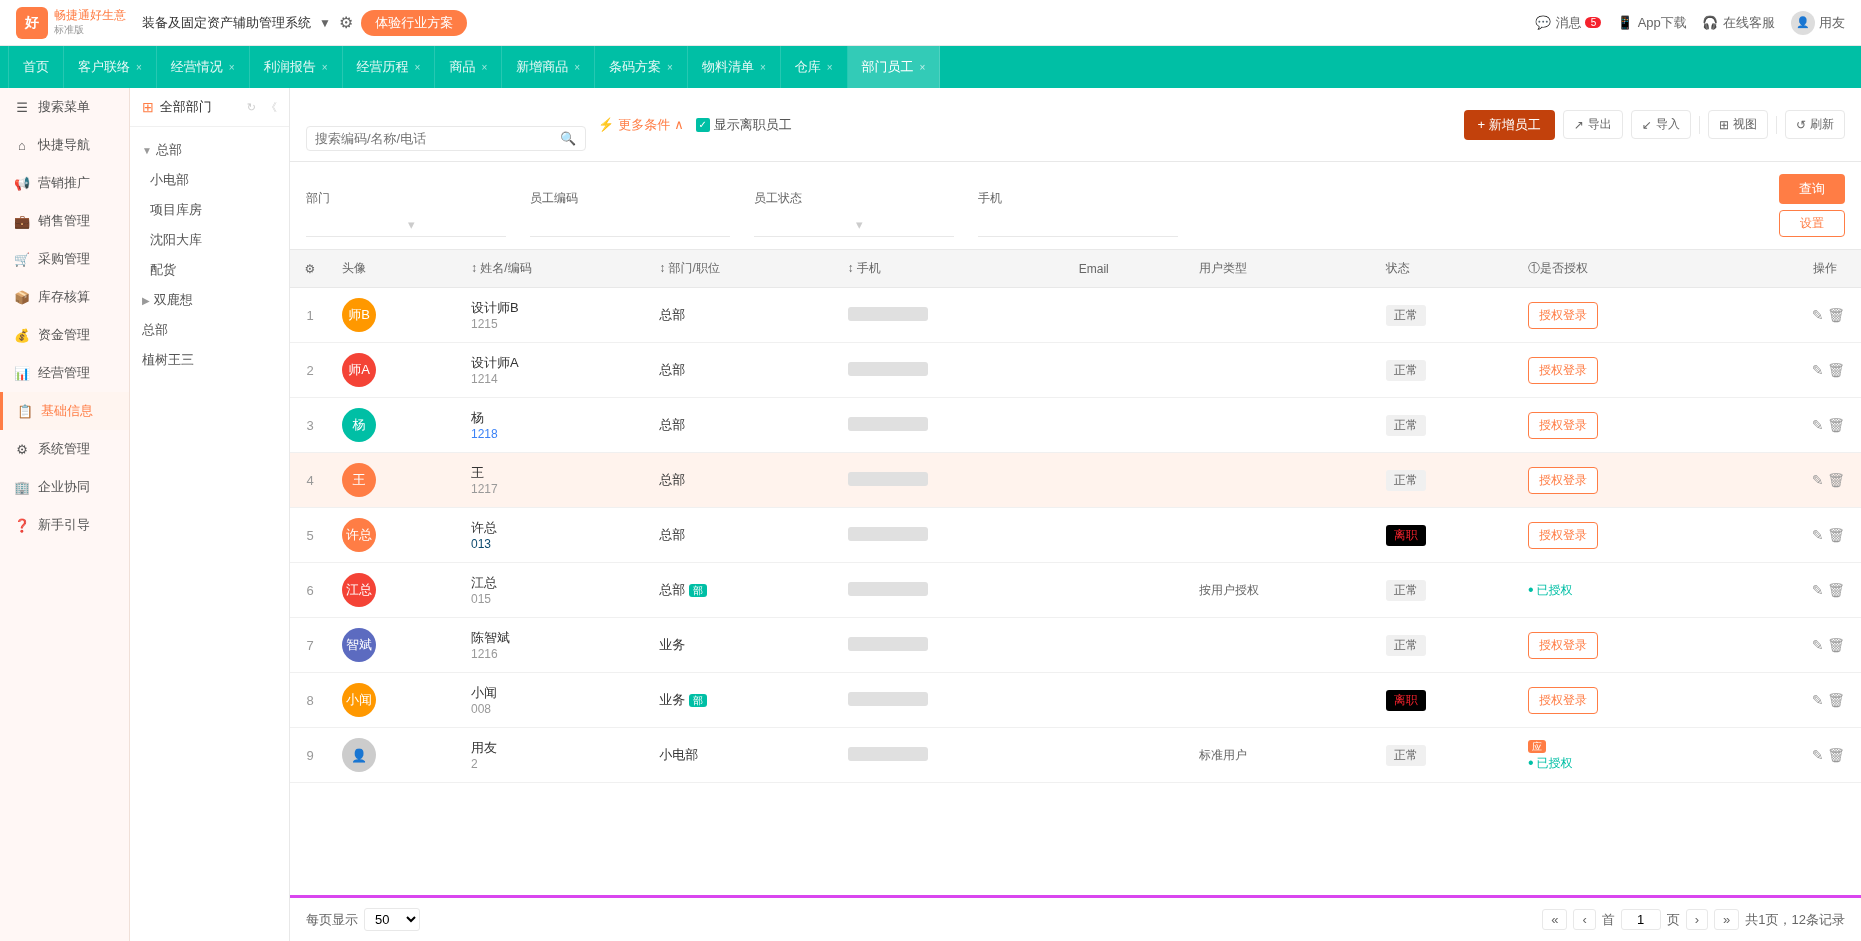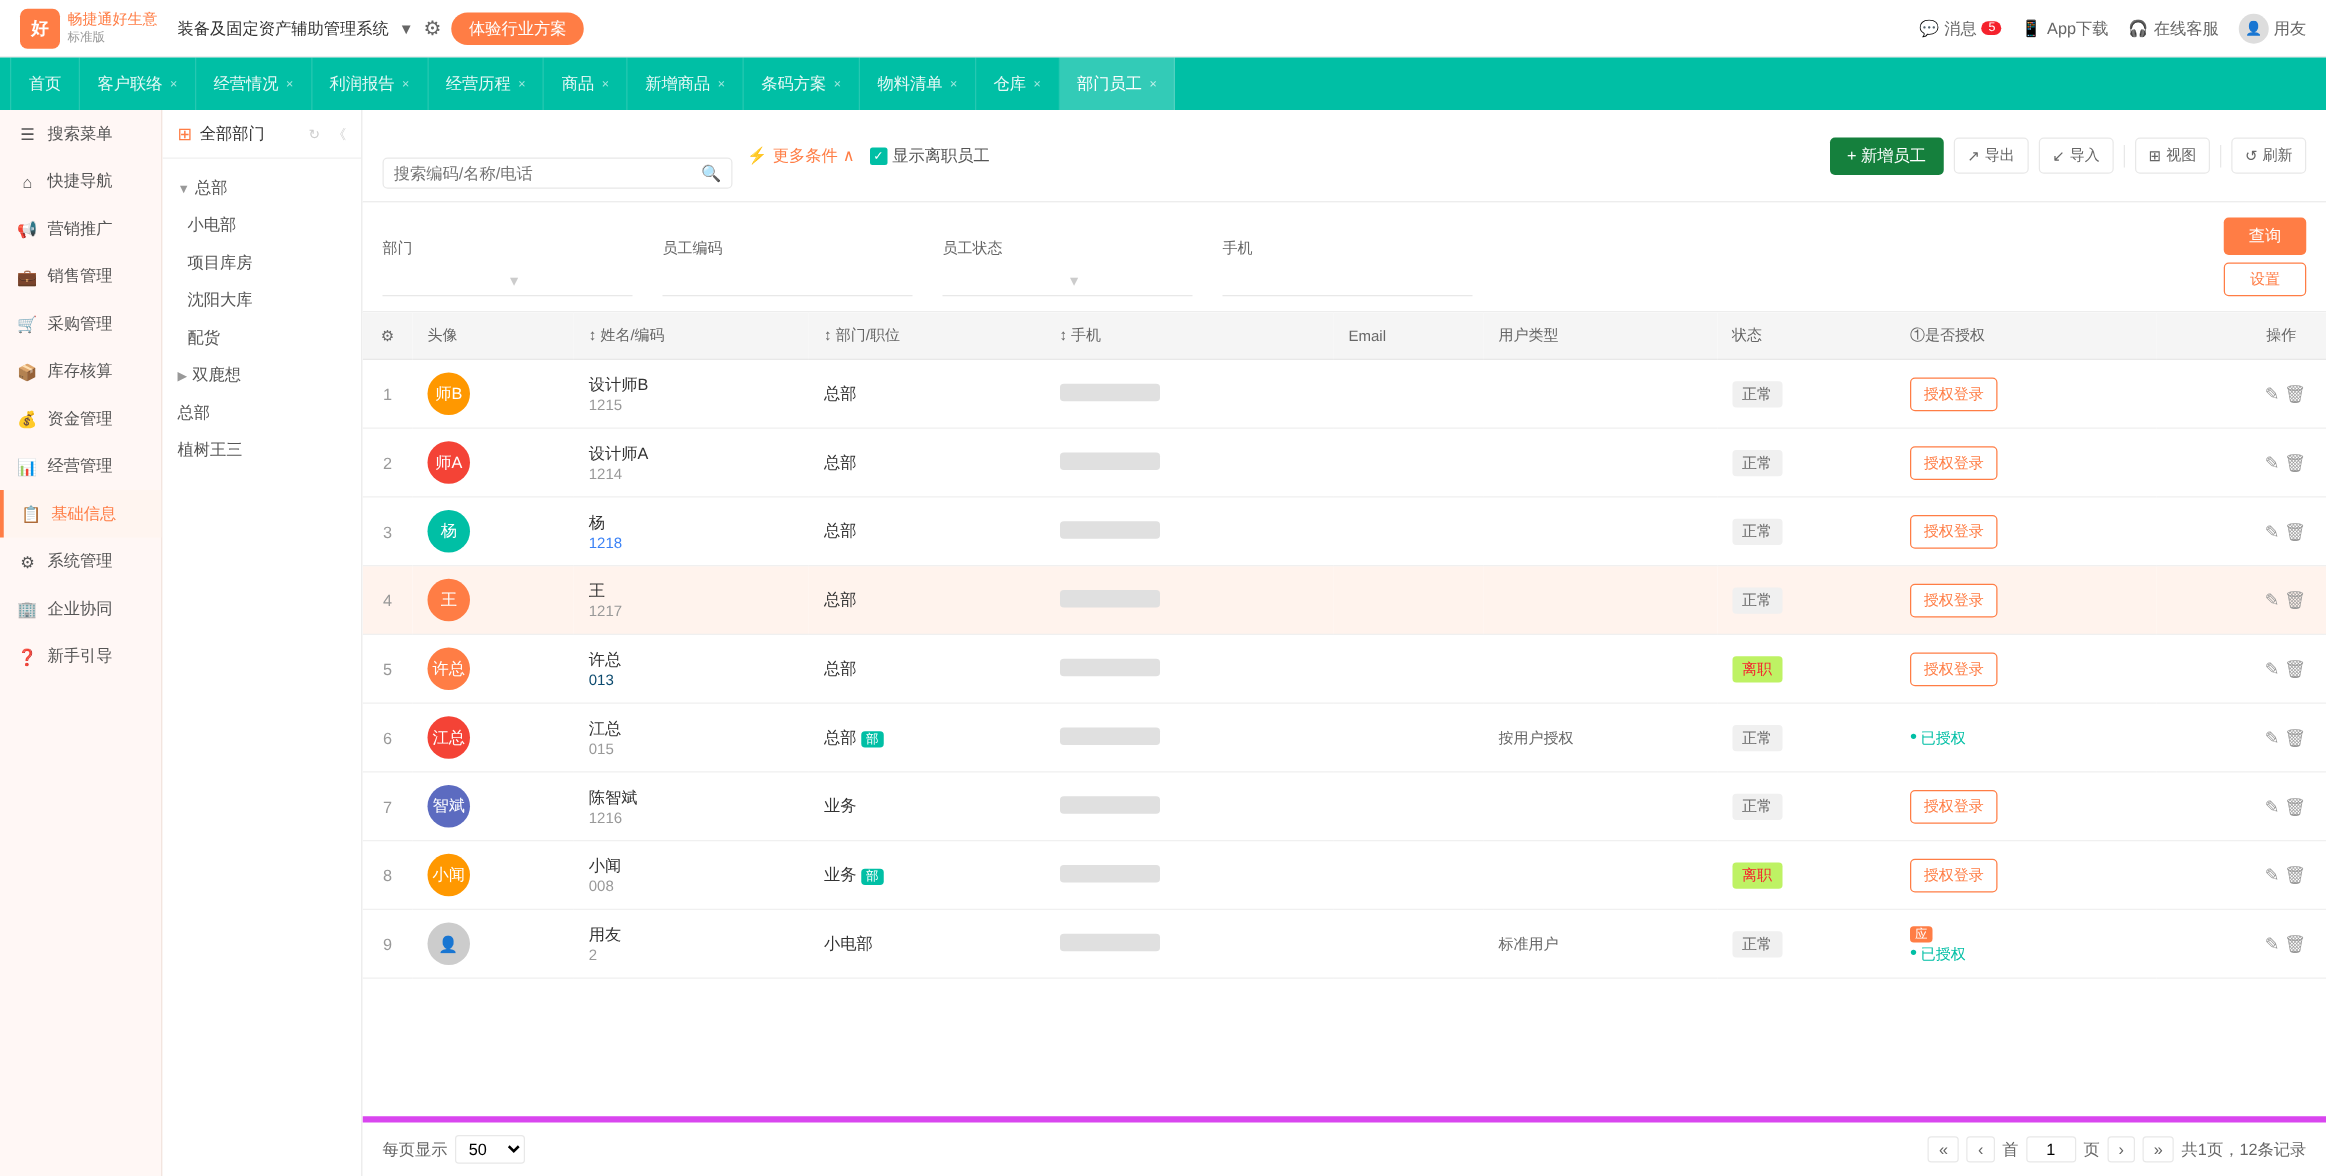--- a/index.html
+++ b/index.html
@@ -56,21 +56,21 @@
     .main-content { flex: 1; display: flex; flex-direction: column; overflow: hidden; background: #f5f5f5; }
 
     
     .search-bar { background: #fff; padding: 10px 16px; display: flex; align-items: center; gap: 12px; border-bottom: 1px solid #e8e8e8; }
     .search-input-wrap { display: flex; align-items: center; border: 1px solid #e8e8e8; border-radius: 4px; padding: 4px 8px; gap: 4px; flex: 1; max-width: 280px; margin-top: 28px; }
     .search-input-wrap input { border: none; outline: none; font-size: 13px; flex: 1; }
     .more-filter { display: flex; align-items: center; gap: 4px; color: #ff7d45; cursor: pointer; font-size: 13px; }
     .show-resigned { display: flex; align-items: center; gap: 4px; color: #555; font-size: 13px; }
     .checkbox-checked { width: 14px; height: 14px; background: #00bfa5; border-radius: 2px; display: flex; align-items: center; justify-content: center; color: #fff; font-size: 10px; }
     .toolbar-right { margin-left: auto; display: flex; align-items: center; gap: 8px; }
-    .add-btn { background: #15803d; color: #fff; border: none; border-radius: 4px; padding: 6px 14px; cursor: pointer; font-size: 13px; display: flex; align-items: center; gap: 4px; }
+    .add-btn { background: #c2410c; color: #fff; border: none; border-radius: 4px; padding: 6px 14px; cursor: pointer; font-size: 13px; display: flex; align-items: center; gap: 4px; }
     .icon-btn { display: flex; align-items: center; gap: 4px; color: #666; background: none; border: 1px solid #e8e8e8; border-radius: 4px; padding: 5px 10px; cursor: pointer; font-size: 12px; background: #fff; }
     .divider-v { width: 1px; height: 18px; background: #e8e8e8; }
 
     
     .filter-row { background: #fff; padding: 12px 16px; margin: 0; display: flex; gap: 24px; align-items: flex-end; border-bottom: 1px solid #e8e8e8; }
     .filter-group { display: flex; flex-direction: column; gap: 6px; min-width: 200px; }
     .filter-label { font-size: 12px; color: #666; }
     .filter-select { display: flex; align-items: center; border-bottom: 1px solid #e8e8e8; padding: 4px 0; gap: 4px; min-width: 200px; cursor: pointer; }
     .filter-select span { flex: 1; font-size: 13px; color: #999; }
     .filter-input { border: none; border-bottom: 1px solid #e8e8e8; padding: 4px 0; font-size: 13px; outline: none; min-width: 200px; }
@@ -80,30 +80,30 @@
 
     
     .table-wrap { flex: 1; overflow-y: auto; background: #fff; }
     table { width: 100%; border-collapse: collapse; }
     thead tr { background: #f5f5f5; }
     th { padding: 10px 12px; text-align: left; font-size: 12px; color: #666; font-weight: 500; border-bottom: 1px solid #e8e8e8; white-space: nowrap; }
     td { padding: 10px 12px; font-size: 13px; color: #333; border-bottom: 1px solid #f0f0f0; vertical-align: middle; }
     tr.highlighted { background: #fff3ed; }
     .avatar-circle { width: 34px; height: 34px; border-radius: 50%; display: flex; align-items: center; justify-content: center; color: #fff; font-size: 13px; font-weight: 500; }
     .status-normal { display: inline-block; background: #f0f0f0; color: #666; border-radius: 3px; padding: 2px 8px; font-size: 12px; }
-    .status-resigned { display: inline-block; background: #bef264; color: #f5222d; border-radius: 3px; padding: 2px 8px; font-size: 12px; }
+    .status-resigned { display: inline-block; background: #000000; color: #f5222d; border-radius: 3px; padding: 2px 8px; font-size: 12px; }
     .auth-btn { background: #fff; border: 1px solid #ff7d45; color: #ff7d45; border-radius: 4px; padding: 4px 10px; cursor: pointer; font-size: 12px; white-space: nowrap; }
     .authorized { color: #00bfa5; font-size: 12px; display: flex; align-items: center; gap: 3px; }
     .authorized::before { content: '•'; font-size: 16px; }
     .user-type-label { font-size: 12px; color: #666; }
     .op-btn { background: none; border: none; cursor: pointer; color: #999; font-size: 14px; }
     .masked { background: #e0e0e0; color: transparent; border-radius: 3px; display: inline-block; min-width: 80px; height: 14px; user-select: none; }
 
     
-    .pagination { display: flex; align-items: center; justify-content: space-between; padding: 10px 16px; background: #fff; border-top: 5px solid #d946ef; font-size: 13px; }
+    .pagination { display: flex; align-items: center; justify-content: space-between; padding: 10px 16px; background: #fff; border-top: 3px solid #d946ef; font-size: 13px; }
     .page-size-area { display: flex; align-items: center; gap: 6px; color: #666; }
     .page-size-select { border: 1px solid #e8e8e8; border-radius: 3px; padding: 2px 6px; font-size: 13px; background: #fff; }
     .page-nav { display: flex; align-items: center; gap: 6px; color: #666; }
     .page-btn { background: none; border: 1px solid #e8e8e8; border-radius: 3px; padding: 2px 8px; cursor: pointer; font-size: 13px; color: #666; background: #fff; }
     .page-input { width: 40px; border: 1px solid #e8e8e8; border-radius: 3px; padding: 2px 6px; text-align: center; font-size: 13px; }
     .page-info { color: #666; }
 
     
     .nav-sidebar { width: 130px; background: #fff7f5; border-right: 1px solid #f0e0d8; }
     .nav-sidebar-item { display: flex; align-items: center; gap: 8px; padding: 10px 14px; cursor: pointer; font-size: 13px; color: #555; }

